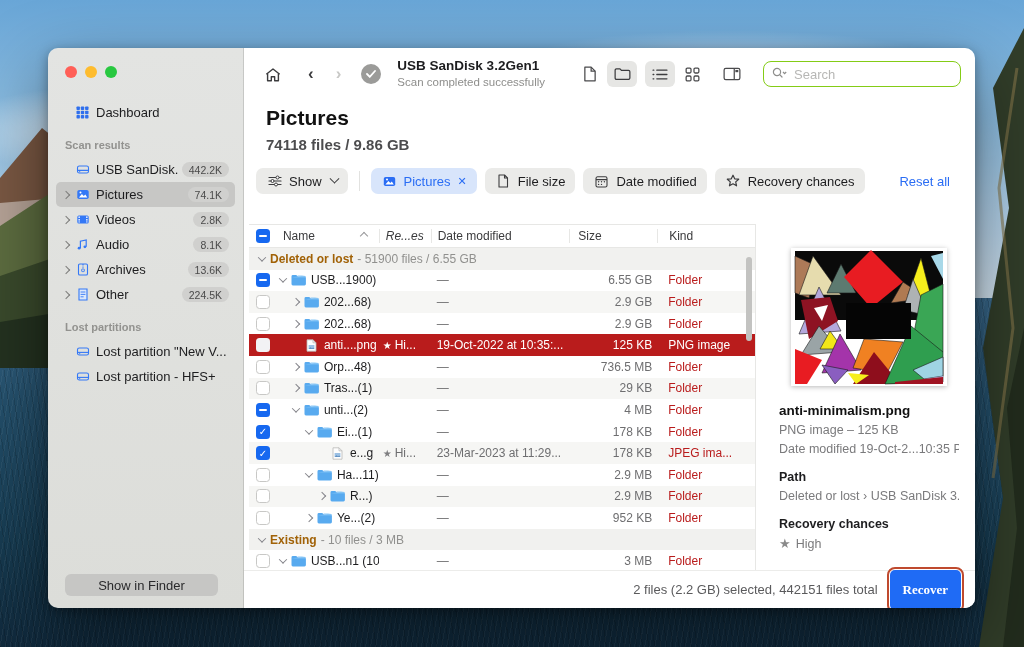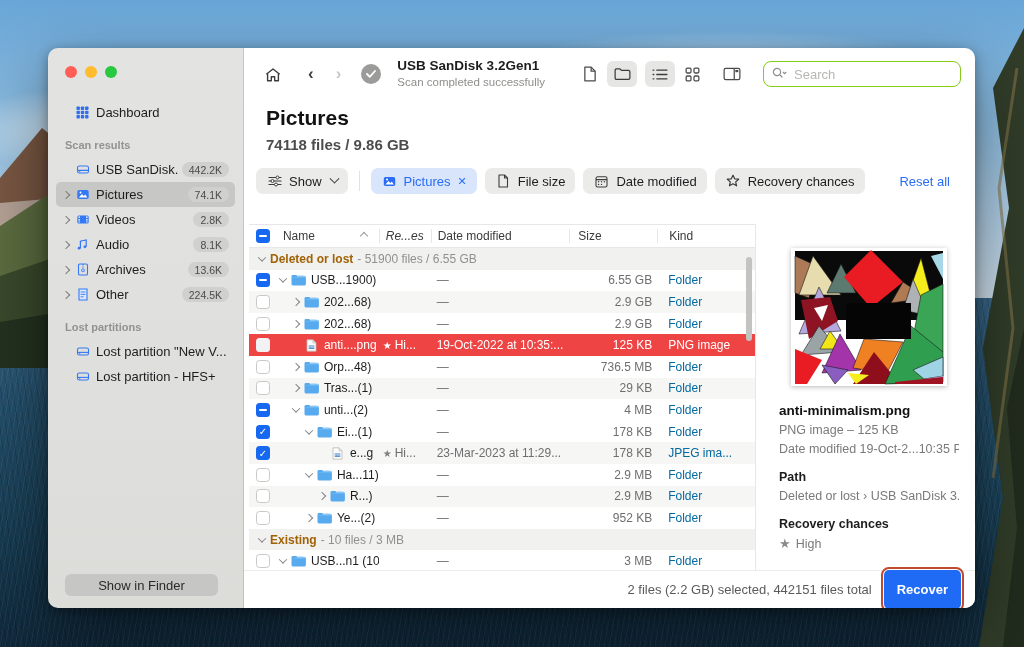--- a/index.html
+++ b/index.html
@@ -86,28 +86,28 @@
   .hc{box-sizing:border-box;padding-left:6px;display:flex;align-items:center;height:14px;}
   .hc.b{border-left:1px solid #e7e7e5;}
   .col-cb{width:28px;}.col-name{width:102px;}.col-rec{width:52px;font-style:italic;}
   .col-date{width:139px;}.col-size{width:88px;}.col-kind{width:98px;}
   .sortup{width:5px;height:5px;border-left:1.4px solid #98989a;border-top:1.4px solid #98989a;
        transform:rotate(45deg);margin-left:auto;margin-right:12px;}
   .tbody{flex:1;position:relative;}
   .trow{height:21.6px;display:flex;align-items:center;box-sizing:border-box;}
   .trow.shade{background:#f6f6f4;}
   .trow.group{background:#f1f1ef;}
-  .trow.sel{background:#ef4444;color:#fff;}
+  .trow.sel{background:#b91c1c;color:#fff;}
   .cell{box-sizing:border-box;display:flex;align-items:center;height:100%;overflow:hidden;}
   .cbcell{width:28px;}
   .namecell{width:102px;}
   .reccell{width:52px;gap:3px;padding-left:4px;color:#6e6e70;}
   .datecell{width:139px;padding-left:6px;color:#6e6e70;}
   .sizecell{width:88px;justify-content:flex-end;padding-right:5px;color:#6e6e70;}
-  .kindcell{width:98px;padding-left:11px;color:#0369a1;}
+  .kindcell{width:98px;padding-left:11px;color:#b91c1c;}
   .sel .reccell,.sel .datecell,.sel .sizecell,.sel .kindcell,.sel .fname-txt,.sel .star{color:#fff;}
   .cb{width:14px;height:14px;border-radius:3.5px;margin-left:7px;flex-shrink:0;box-sizing:border-box;}
   .cb.none{background:#fff;border:1px solid #c8c8c6;}
   .cb.minus{background:#1668f0;position:relative;}
   .cb.minus::after{content:"";position:absolute;left:3px;top:6px;width:8px;height:2px;
        background:#fff;border-radius:1px;}
   .cb.checked{background:#1668f0;color:#fff;font-size:10px;font-weight:bold;
        display:flex;align-items:center;justify-content:center;}
   .cb.white{background:#f2f2f4;}
   .ind{flex-shrink:0;height:1px;}
@@ -130,21 +130,21 @@
   .fline{font-size:12.5px;color:#7a7a7c;margin-top:5px;white-space:nowrap;overflow:hidden;}
   .sect{font-size:12.5px;font-weight:bold;color:#1d1d1f;margin-top:14px;}
   .starline{display:flex;align-items:center;gap:5px;}
   .starline .star{font-size:13px;color:#8a8a8a;}
   
   .statusbar{position:absolute;left:0;right:0;bottom:0;height:38px;background:#fff;
        border-top:1px solid #ececea;display:flex;align-items:center;justify-content:flex-end;
        padding:0 14px;gap:12px;box-sizing:border-box;}
   .status-txt{font-size:13px;color:#5a5a5c;}
   .recover{background:#1f6bf5;color:#fff;font-size:13px;font-weight:bold;border:none;
-       font-family:Liberation Sans, sans-serif;padding:12px 13px;border-radius:5px;
+       font-family:Liberation Serif, serif;padding:12px 13px;border-radius:5px;
        outline:2px solid #bf4a2e;outline-offset:1.5px;}
 </style>
 </head>
 <body>
 
 <div class="desktop">
   <div class="sky"></div>
   <div class="cloud" style="left:-50px;top:85px;width:320px;height:90px;"></div>
   <div class="cloud" style="left:520px;top:30px;width:420px;height:60px;opacity:.5;"></div>
   <div class="sea"></div>

